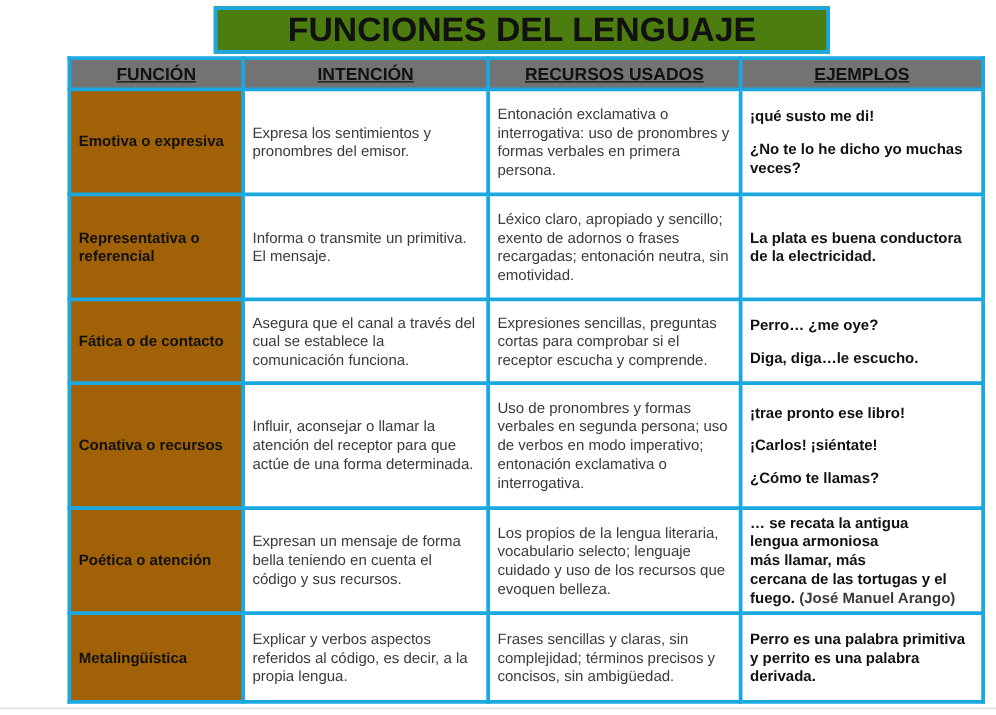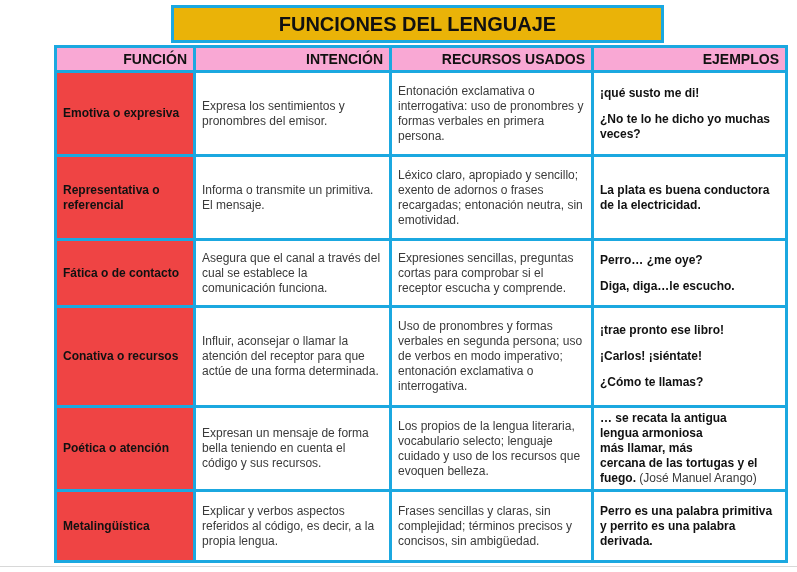--- a/index.html
+++ b/index.html
@@ -2,42 +2,42 @@
 <html><head>
 <meta charset="utf-8">
 <style>
   html, body { margin:0; padding:0; }
   body {
     width:797px; height:572px; background:#ffffff; position:relative; overflow:hidden;
     font-family:"Liberation Sans", sans-serif; color:#1a1a1a;
   }
   .title-box {
     position:absolute; left:171px; top:5px; width:487px; height:32px;
-    background:#eab308; border:3px solid #1ba8e0;
+    background:#4d7c0f; border:3px solid #1ba8e0;
     display:flex; align-items:center; justify-content:center;
-    font-weight:bold; font-size:20px; color:#111;
+    font-weight:bold; font-size:27px; color:#111;
   }
   table.grid {
     position:absolute; left:54px; top:45px;
     border-collapse:collapse; table-layout:fixed;
     width:731px;
   }
   table.grid td, table.grid th {
     border:3px solid #1ba8e0; padding:0 6px; vertical-align:middle;
     font-size:12px; line-height:15px;
   }
   table.grid th {
-    background:#f9a8d4; font-weight:bold; font-size:14px; text-align:right; height:22px; color:#111;
+    background:#737373; font-weight:bold; font-size:14px; text-align:center; height:22px; color:#111;text-decoration:underline;
   }
-  td.func { background:#ef4444; font-weight:bold; font-size:14.5px; line-height:19px; color:#111; padding-left:8px; }
+  td.func { background:#a16207; font-weight:bold; font-size:14.5px; line-height:19px; color:#111; padding-left:8px; }
   td.txt { color:#3a3a3a;margin-left:12px; }
   td.ex { font-weight:bold; color:#111; }
   .ex-line { display:block; }
   .gap { display:block; height:11px; }
-  .ex-normal { font-weight:normal; color:#3a3a3a; }
+  .ex-normal { font-weight:bold; color:#3a3a3a; }
   .bottom-rule { position:absolute; left:0; top:566px; width:797px; height:1px; background:#d8d8d8; }
 </style>
 </head>
 <body>
 
 <div class="title-box">FUNCIONES DEL LENGUAJE</div>
 
 <table class="grid">
   <colgroup>
     <col style="width:139px">

